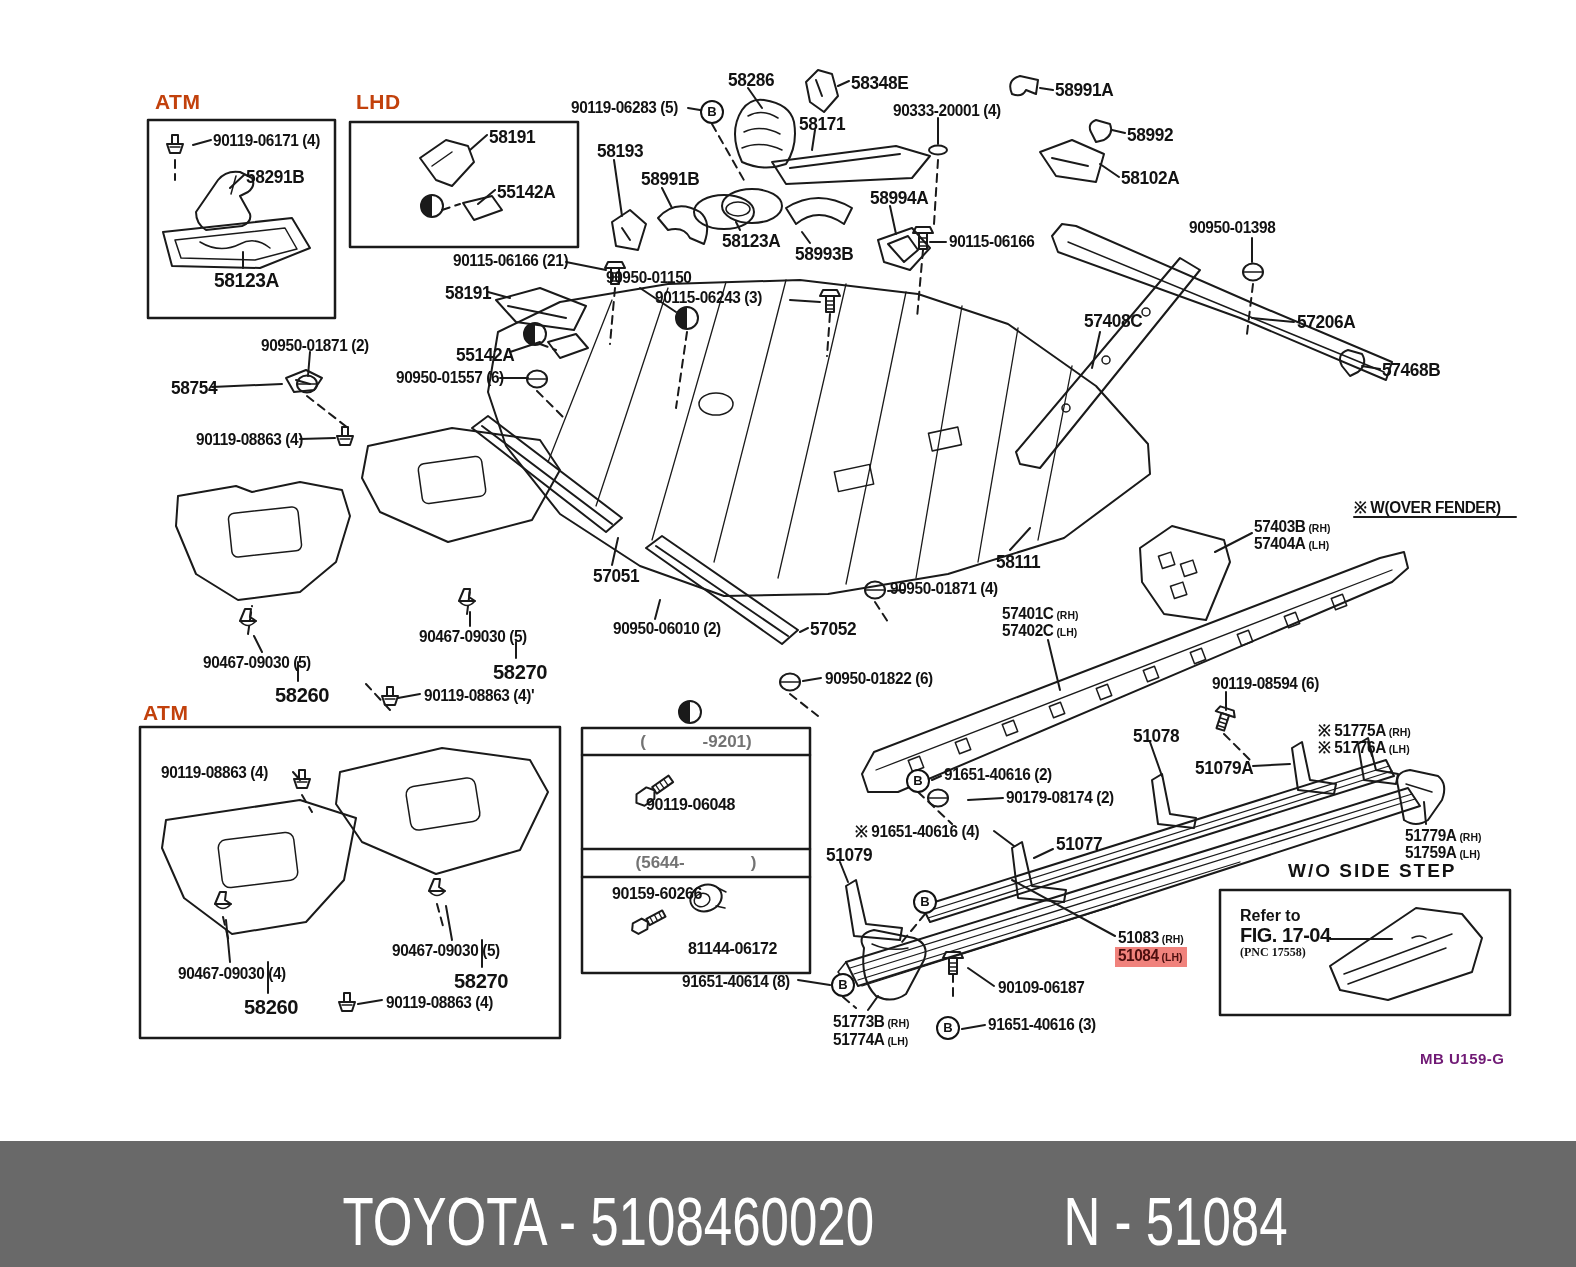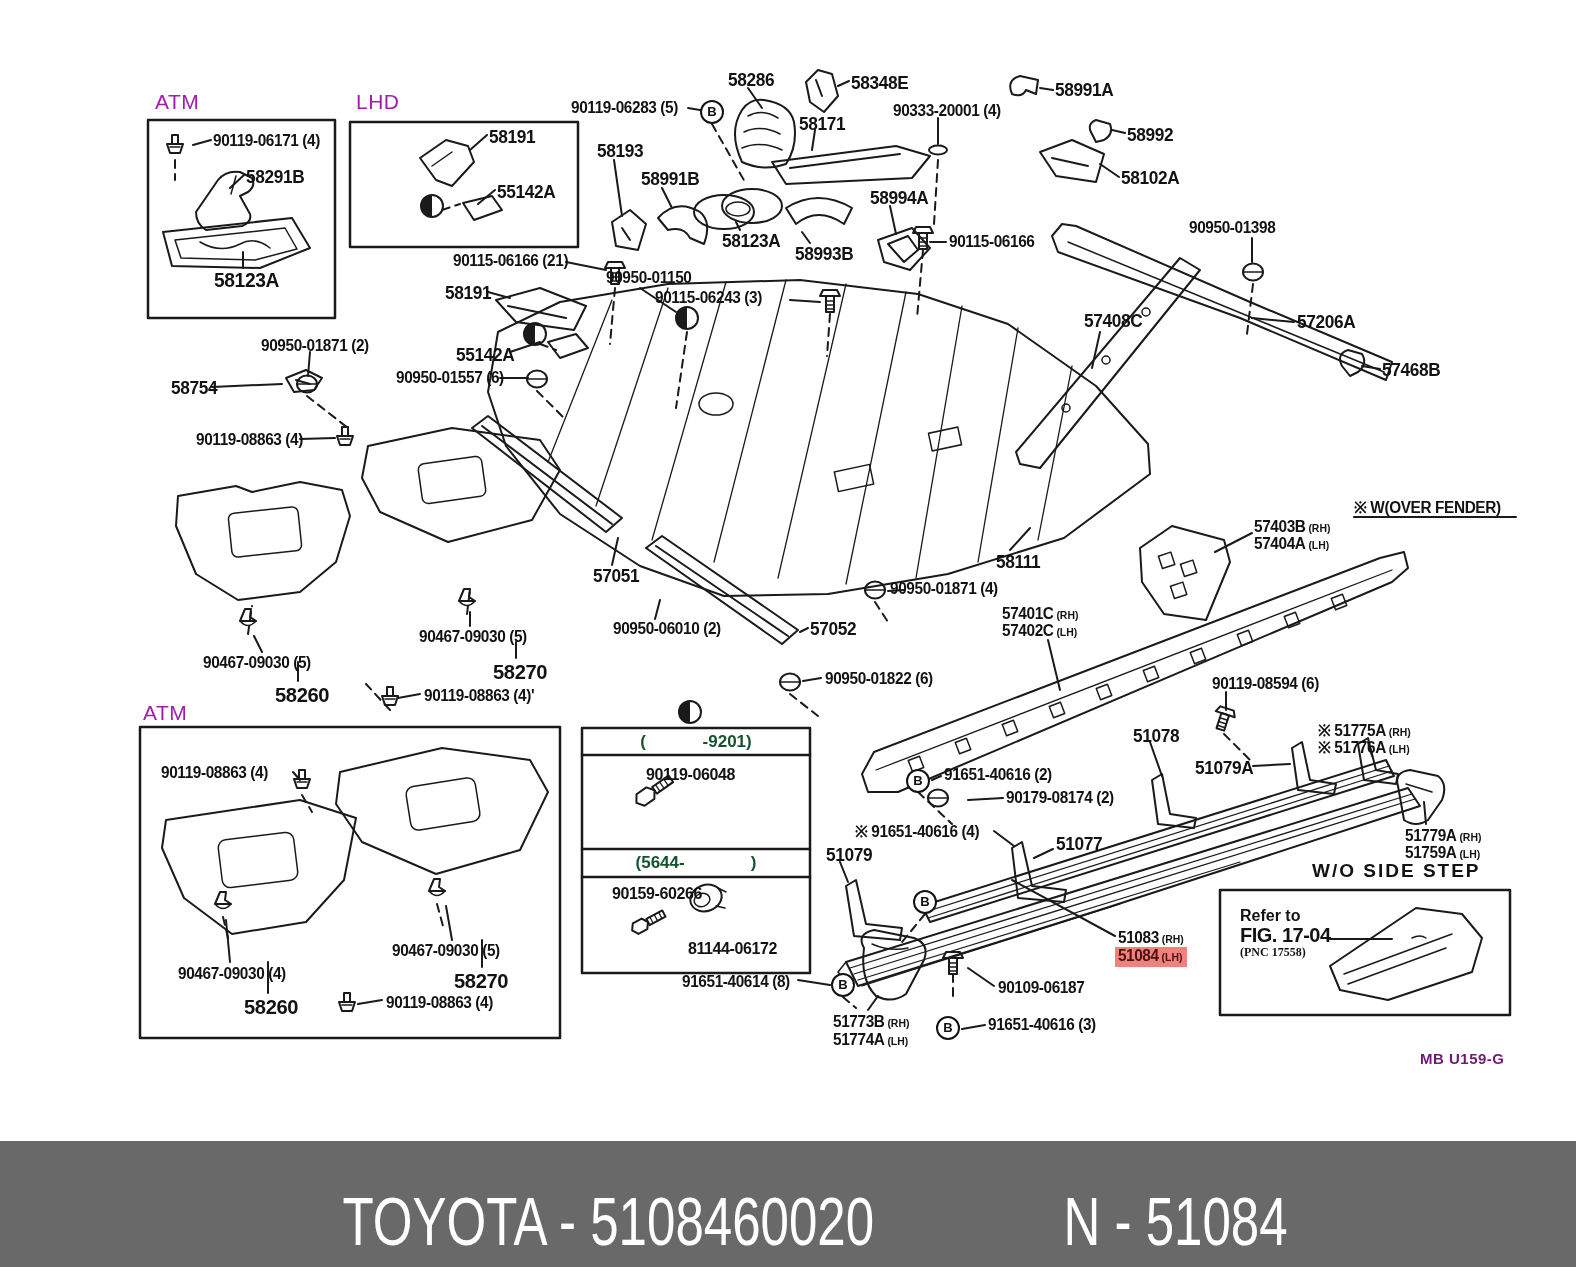--- a/index.html
+++ b/index.html
@@ -3,30 +3,30 @@
 <meta charset="utf-8">
 <style>
   html,body{margin:0;padding:0;background:#fff;}
   #app{position:relative;width:1576px;height:1267px;overflow:hidden;background:#ffffff;
        font-family:"Liberation Sans",sans-serif;}
   #art{position:absolute;left:0;top:0;}
   .lbl{position:absolute;font-weight:bold;font-size:16px;line-height:1.05;color:#121212;
        white-space:nowrap;letter-spacing:-0.4px;transform:scaleX(.96);transform-origin:0 0;}
   .lbl .sfx{font-size:0.68em;font-weight:bold;margin-left:3px;letter-spacing:0;}
   .lbl.hl{background:#f0827c;color:#4d0f0f;padding:1px 5px 2px 3px;margin:-1px 0 0 -3px;}
-  .title{position:absolute;font-weight:normal;font-size:21px;color:#a21caf;letter-spacing:.5px;}
+  .title{position:absolute;font-weight:bold;font-size:21px;color:#c2410c;letter-spacing:.5px;}
   .bmark{position:absolute;width:20px;height:20px;border:2.5px solid #121212;border-radius:50%;
          background:#fff;color:#121212;font-weight:bold;font-size:13px;line-height:20px;
          text-align:center;}
-  .tbl-head{position:absolute;width:228px;text-align:center;font-weight:bold;font-size:17px;color:#14532d;white-space:pre;}
+  .tbl-head{position:absolute;width:228px;text-align:center;font-weight:bold;font-size:17px;color:#737373;white-space:pre;}
   .tbl-part{position:absolute;font-weight:bold;font-size:16px;color:#121212;letter-spacing:-0.4px;}
   .refer1{position:absolute;font-weight:bold;font-size:16px;color:#121212;}
   .refer2{position:absolute;font-weight:bold;font-size:20px;color:#121212;letter-spacing:-0.5px;}
   .refer3{position:absolute;font-weight:bold;font-size:12px;color:#121212;font-family:Liberation Serif, serif;}
-  .sidestep-title{position:absolute;font-weight:bold;font-size:19px;letter-spacing:2px;color:#121212;margin-left:24px;}
+  .sidestep-title{position:absolute;font-weight:bold;font-size:19px;letter-spacing:2px;color:#121212;}
   .corner{position:absolute;font-weight:bold;font-size:15px;color:#701a75;letter-spacing:.5px;}
   #footer{position:absolute;left:0;top:1141px;width:1576px;height:160px;background:#696969;
           display:flex;align-items:center;justify-content:center;gap:57px;}
   #footer span{color:#ffffff;font-size:69px;font-weight:400;letter-spacing:0;
                transform:scaleX(.74);transform-origin:center;white-space:nowrap;}
 </style>
 </head>
 <body>
 
 <div id="app">
@@ -267,21 +267,21 @@
   <div class="title" style="left:155px;top:90px">ATM</div>
   <div class="title" style="left:356px;top:90px">LHD</div>
   <div class="title" style="left:143px;top:701px">ATM</div>
   <div class="sidestep-title" style="left:1288px;top:860px">W/O  SIDE  STEP</div>
 
   <div class="refer1" style="left:1240px;top:907px">Refer to</div>
   <div class="refer2" style="left:1240px;top:924px">FIG. 17-04</div>
   <div class="refer3" style="left:1240px;top:945px">(PNC 17558)</div>
 
   <div class="tbl-head" style="left:582px;top:732px">(            -9201)</div>
-  <div class="tbl-part" style="left:646px;top:766px">90119-06048</div>
+  <div class="tbl-part" style="left:646px;top:796px">90119-06048</div>
   <div class="tbl-head" style="left:582px;top:853px">(5644-              )</div>
   <div class="tbl-part" style="left:612px;top:885px">90159-60266</div>
   <div class="tbl-part" style="left:688px;top:940px">81144-06172</div>
 
   <div class="corner" style="left:1420px;top:1050px">MB U159-G</div>
 
   <div id="labels-layer">
       <div class="lbl" style="left: 213px; top: 133px;">90119-06171 (4)</div>
       <div class="lbl" style="left: 246px; top: 168px; font-size: 18px;">58291B</div>
       <div class="lbl" style="left: 214px; top: 270px; font-size: 20px;">58123A</div>

